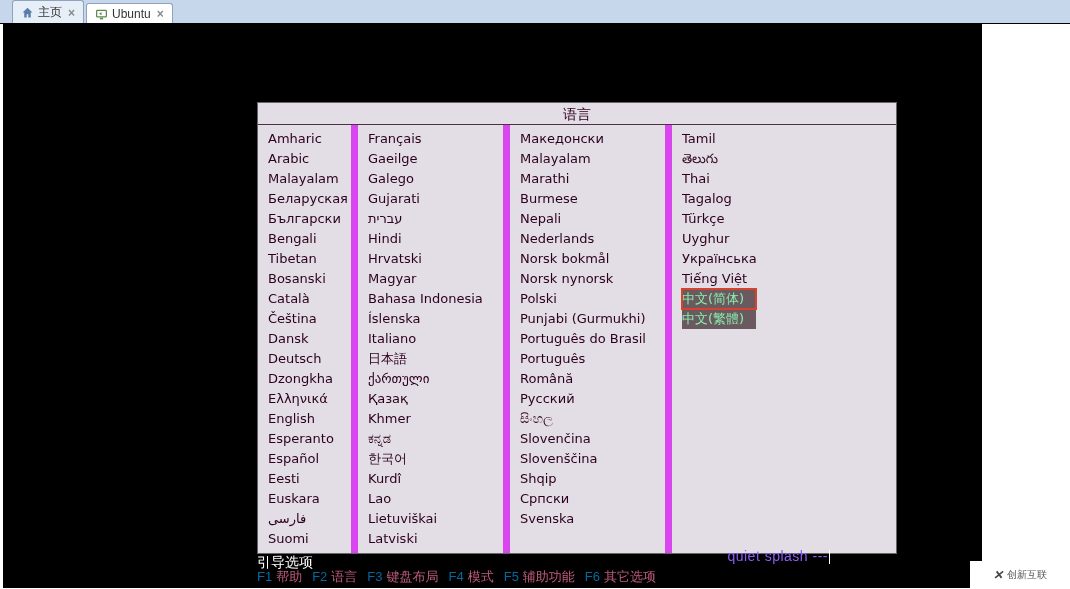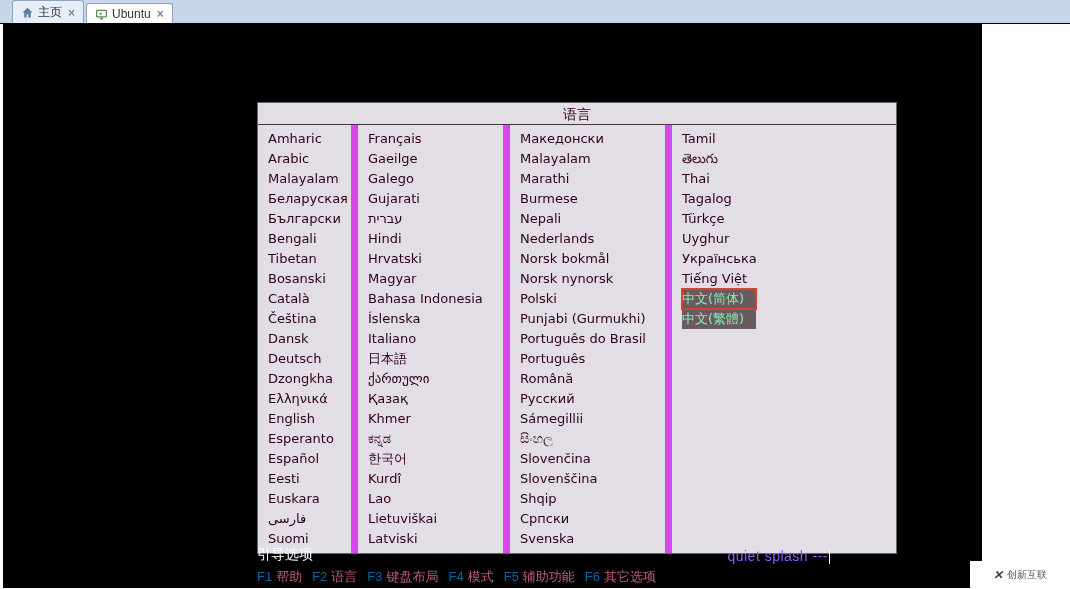--- a/index.html
+++ b/index.html
@@ -94,21 +94,21 @@
     width: fit-content;
     padding-right: 12px;
   }
   .lang-item.highlighted {
     outline: 2px solid #d4432e;
     outline-offset: -1px;
   }
   .boot-option-label {
     position: absolute;
     left: 254px;
-    bottom: 24px;
+    bottom: 16px;
     color: #fff;
     font-size: 14px;
     font-family: "Microsoft YaHei", sans-serif;
   }
   .boot-option-value {
     position: absolute;
     right: 152px;
     bottom: 24px;
     color: #8b5cf6;
     font-size: 14px;
@@ -238,21 +238,20 @@
           <div class="lang-item">Nepali</div>
           <div class="lang-item">Nederlands</div>
           <div class="lang-item">Norsk bokmål</div>
           <div class="lang-item">Norsk nynorsk</div>
           <div class="lang-item">Polski</div>
           <div class="lang-item">Punjabi (Gurmukhi)</div>
           <div class="lang-item">Português do Brasil</div>
           <div class="lang-item">Português</div>
           <div class="lang-item">Română</div>
           <div class="lang-item">Русский</div>
-          <div class="lang-item">Sámegillii</div>
           <div class="lang-item">සිංහල</div>
           <div class="lang-item">Slovenčina</div>
           <div class="lang-item">Slovenščina</div>
           <div class="lang-item">Shqip</div>
           <div class="lang-item">Српски</div>
           <div class="lang-item">Svenska</div>
         </div>
         <div class="col c4">
           <div class="lang-item">Tamil</div>
           <div class="lang-item">తెలుగు</div>

